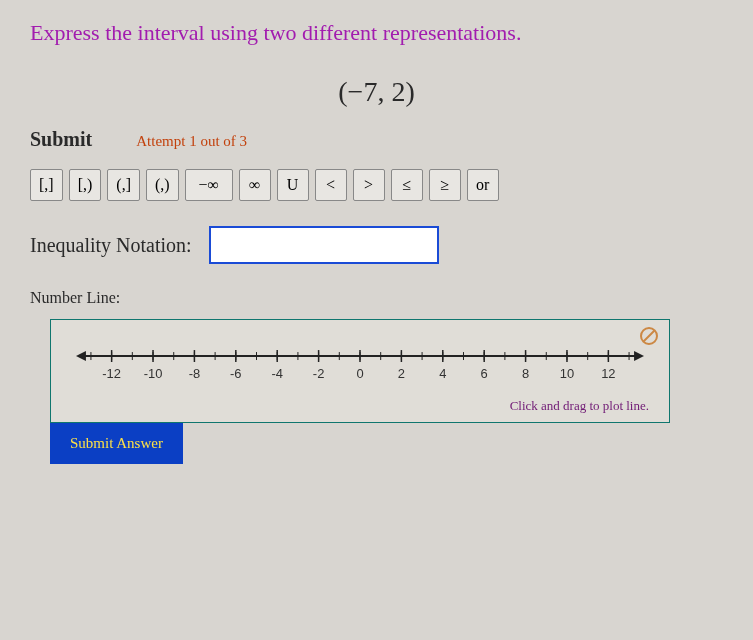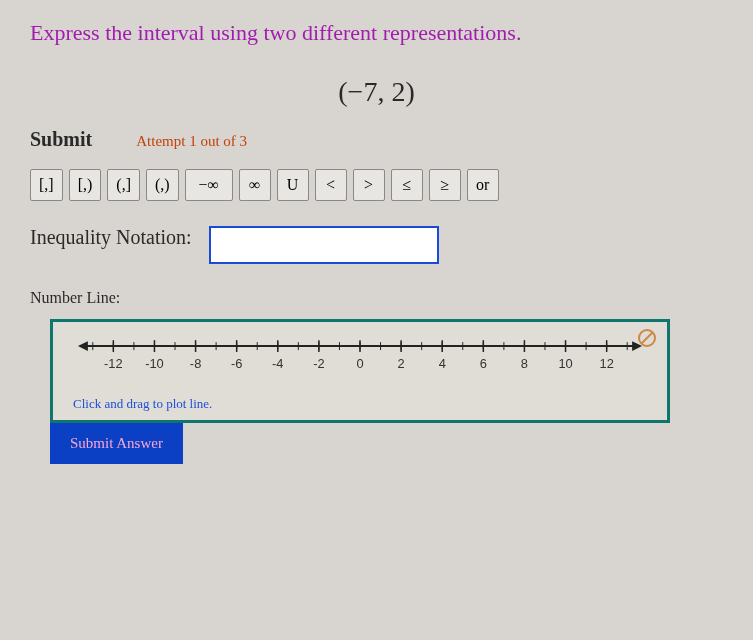--- a/index.html
+++ b/index.html
@@ -50,67 +50,68 @@
       cursor: pointer;
       min-width: 32px;
       text-align: center;
       border-radius: 2px;
     }
     .symbol-btn.wide {
       min-width: 48px;
     }
     .notation-row {
       display: flex;
+      align-items: center;
       gap: 17px;
       margin-bottom: 25px;
     }
     .notation-label {
       font-size: 20px;
     }
     .notation-input {
       border: 2px solid #1a4bd6;
       background: #fff;
       height: 38px;
       width: 230px;
       padding: 4px 8px;
       font-size: 16px;
     }
     .numberline-label {
       font-size: 16px;
       margin-bottom: 12px;
     }
     .numberline-container {
-      border: 3px solid #0f766e;
+      border: 1px solid #0f766e;
       background: #e0ddd7;
-      padding: 4px 20px 8px 20px;
+      padding: 16px 20px 8px 20px;
       position: relative;
       margin-left: 20px;
       width: 620px;
     }
     .numberline-svg {
       width: 100%;
       height: 60px;
       display: block;
     }
     .drag-hint {
-      text-align: left;
+      text-align: right;
       font-size: 13px;
-      color: #1d4ed8;
-      margin-top: 10px;
+      color: #701a75;
+      margin-top: 2px;
     }
     .no-symbol {
       position: absolute;
       top: 6px;
       right: 10px;
       width: 20px;
       height: 20px;
     }
     .submit-btn {
       background: #0b3fc4;
-      color: #f9a8d4;
+      color: #fde047;
       border: none;
       padding: 12px 20px;
       font-size: 15px;
       font-family: Georgia, serif;
       cursor: pointer;
       margin-top: 0;
       margin-left: 20px;
     }
   </style>
 </head>

